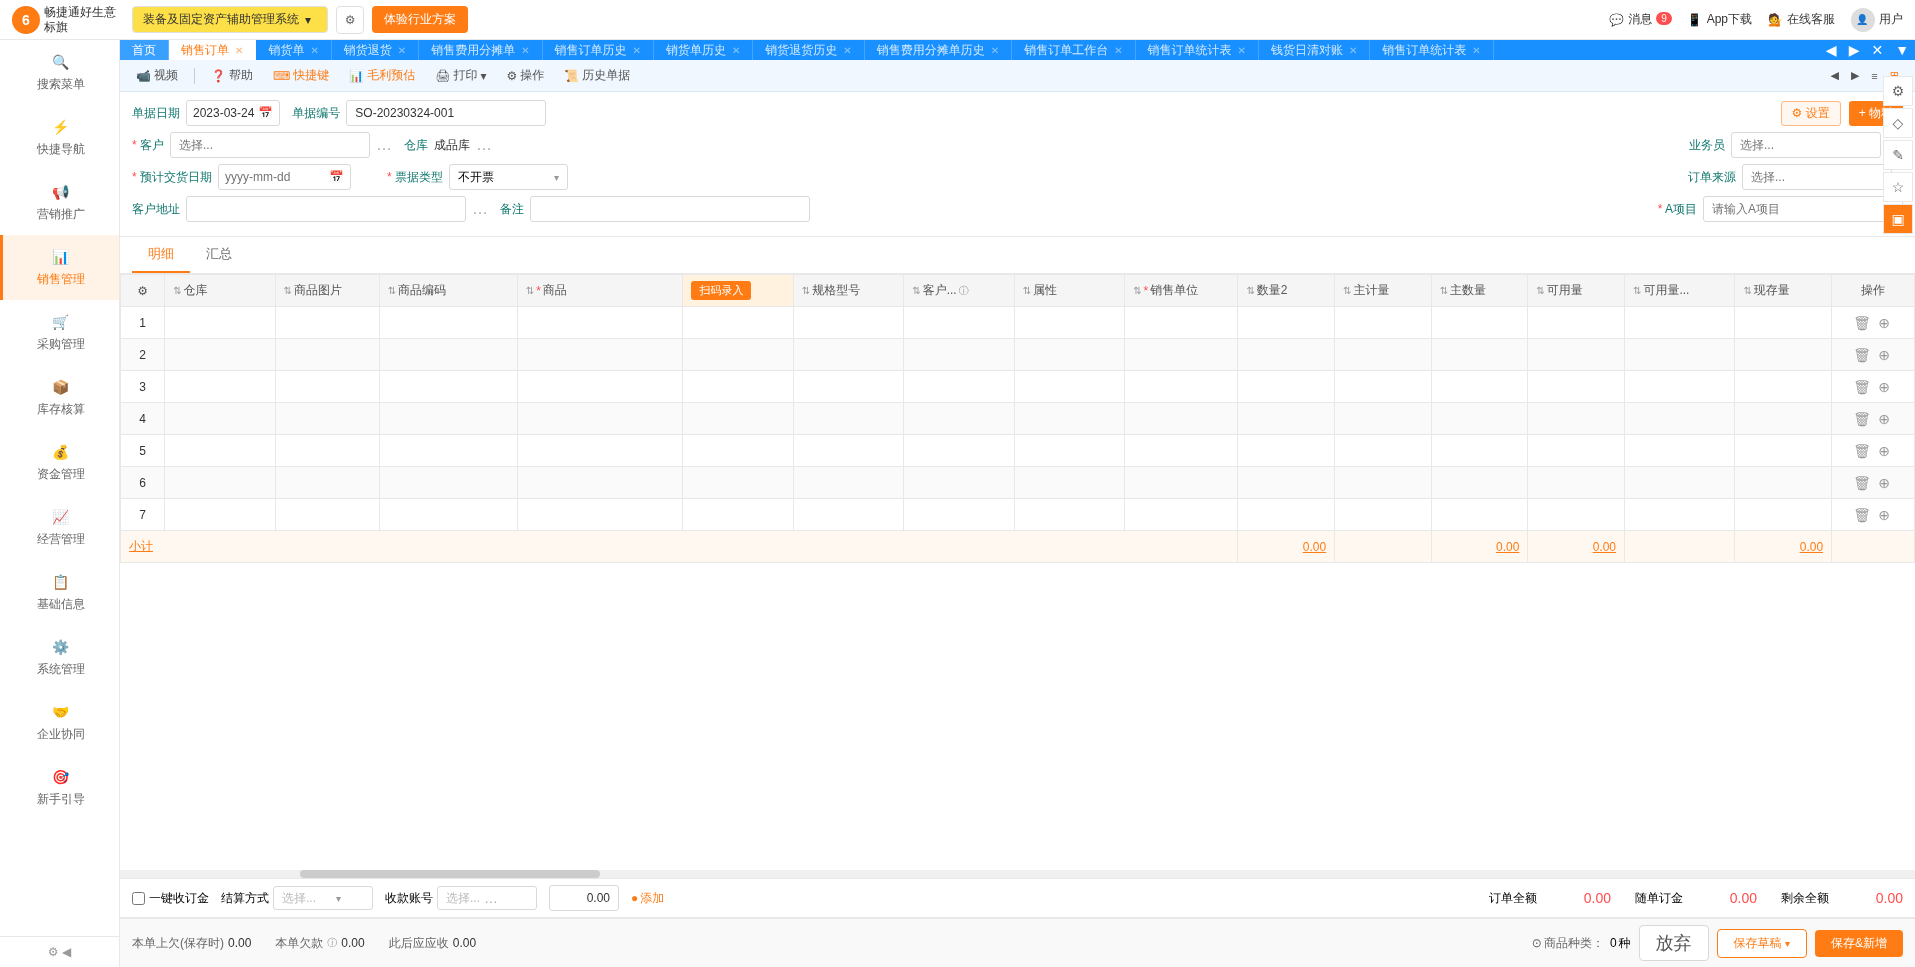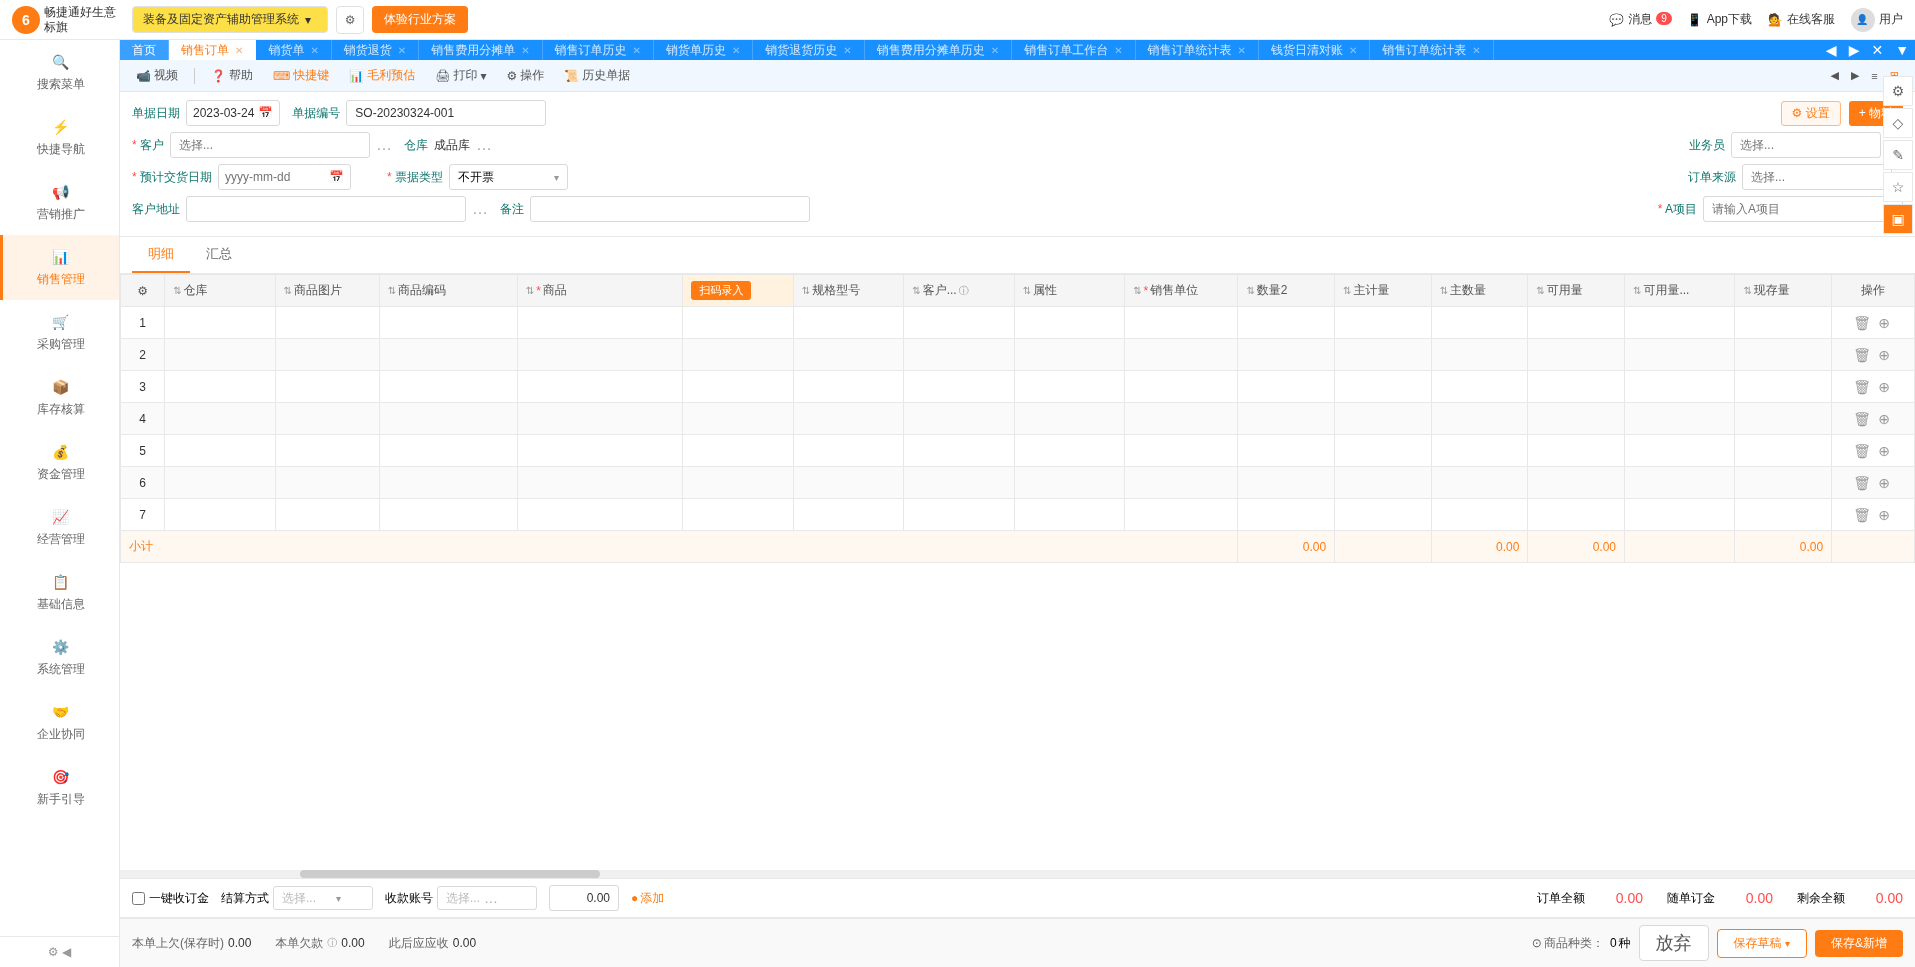--- a/index.html
+++ b/index.html
@@ -387,20 +387,21 @@
       display: flex;
       align-items: center;
       justify-content: center;
     }
 
     
     .subtotal-row td {
       background: #fff8f0 !important;
       color: #ff7c14;
       font-weight: 500;
+      text-decoration: underline;
     }
     .subtotal-label {
       color: #ff7c14;
       font-weight: 500;
     }
 
     
     .bottom-area {
       background: #fff;
       border-top: 1px solid #e8e8e8;
@@ -427,21 +428,21 @@
     .add-btn {
       color: #ff7c14;
       cursor: pointer;
       display: flex;
       align-items: center;
       gap: 2px;
     }
     .summary-item {
       display: flex;
       align-items: center;
-      gap: 8px;
+      gap: 24px;
       font-size: 12px;
     }
     .summary-value {
       color: #ff4d4f;
       font-size: 14px;
       font-weight: 500;
       min-width: 50px;
       text-align: right;
     }
     .stats-row {

